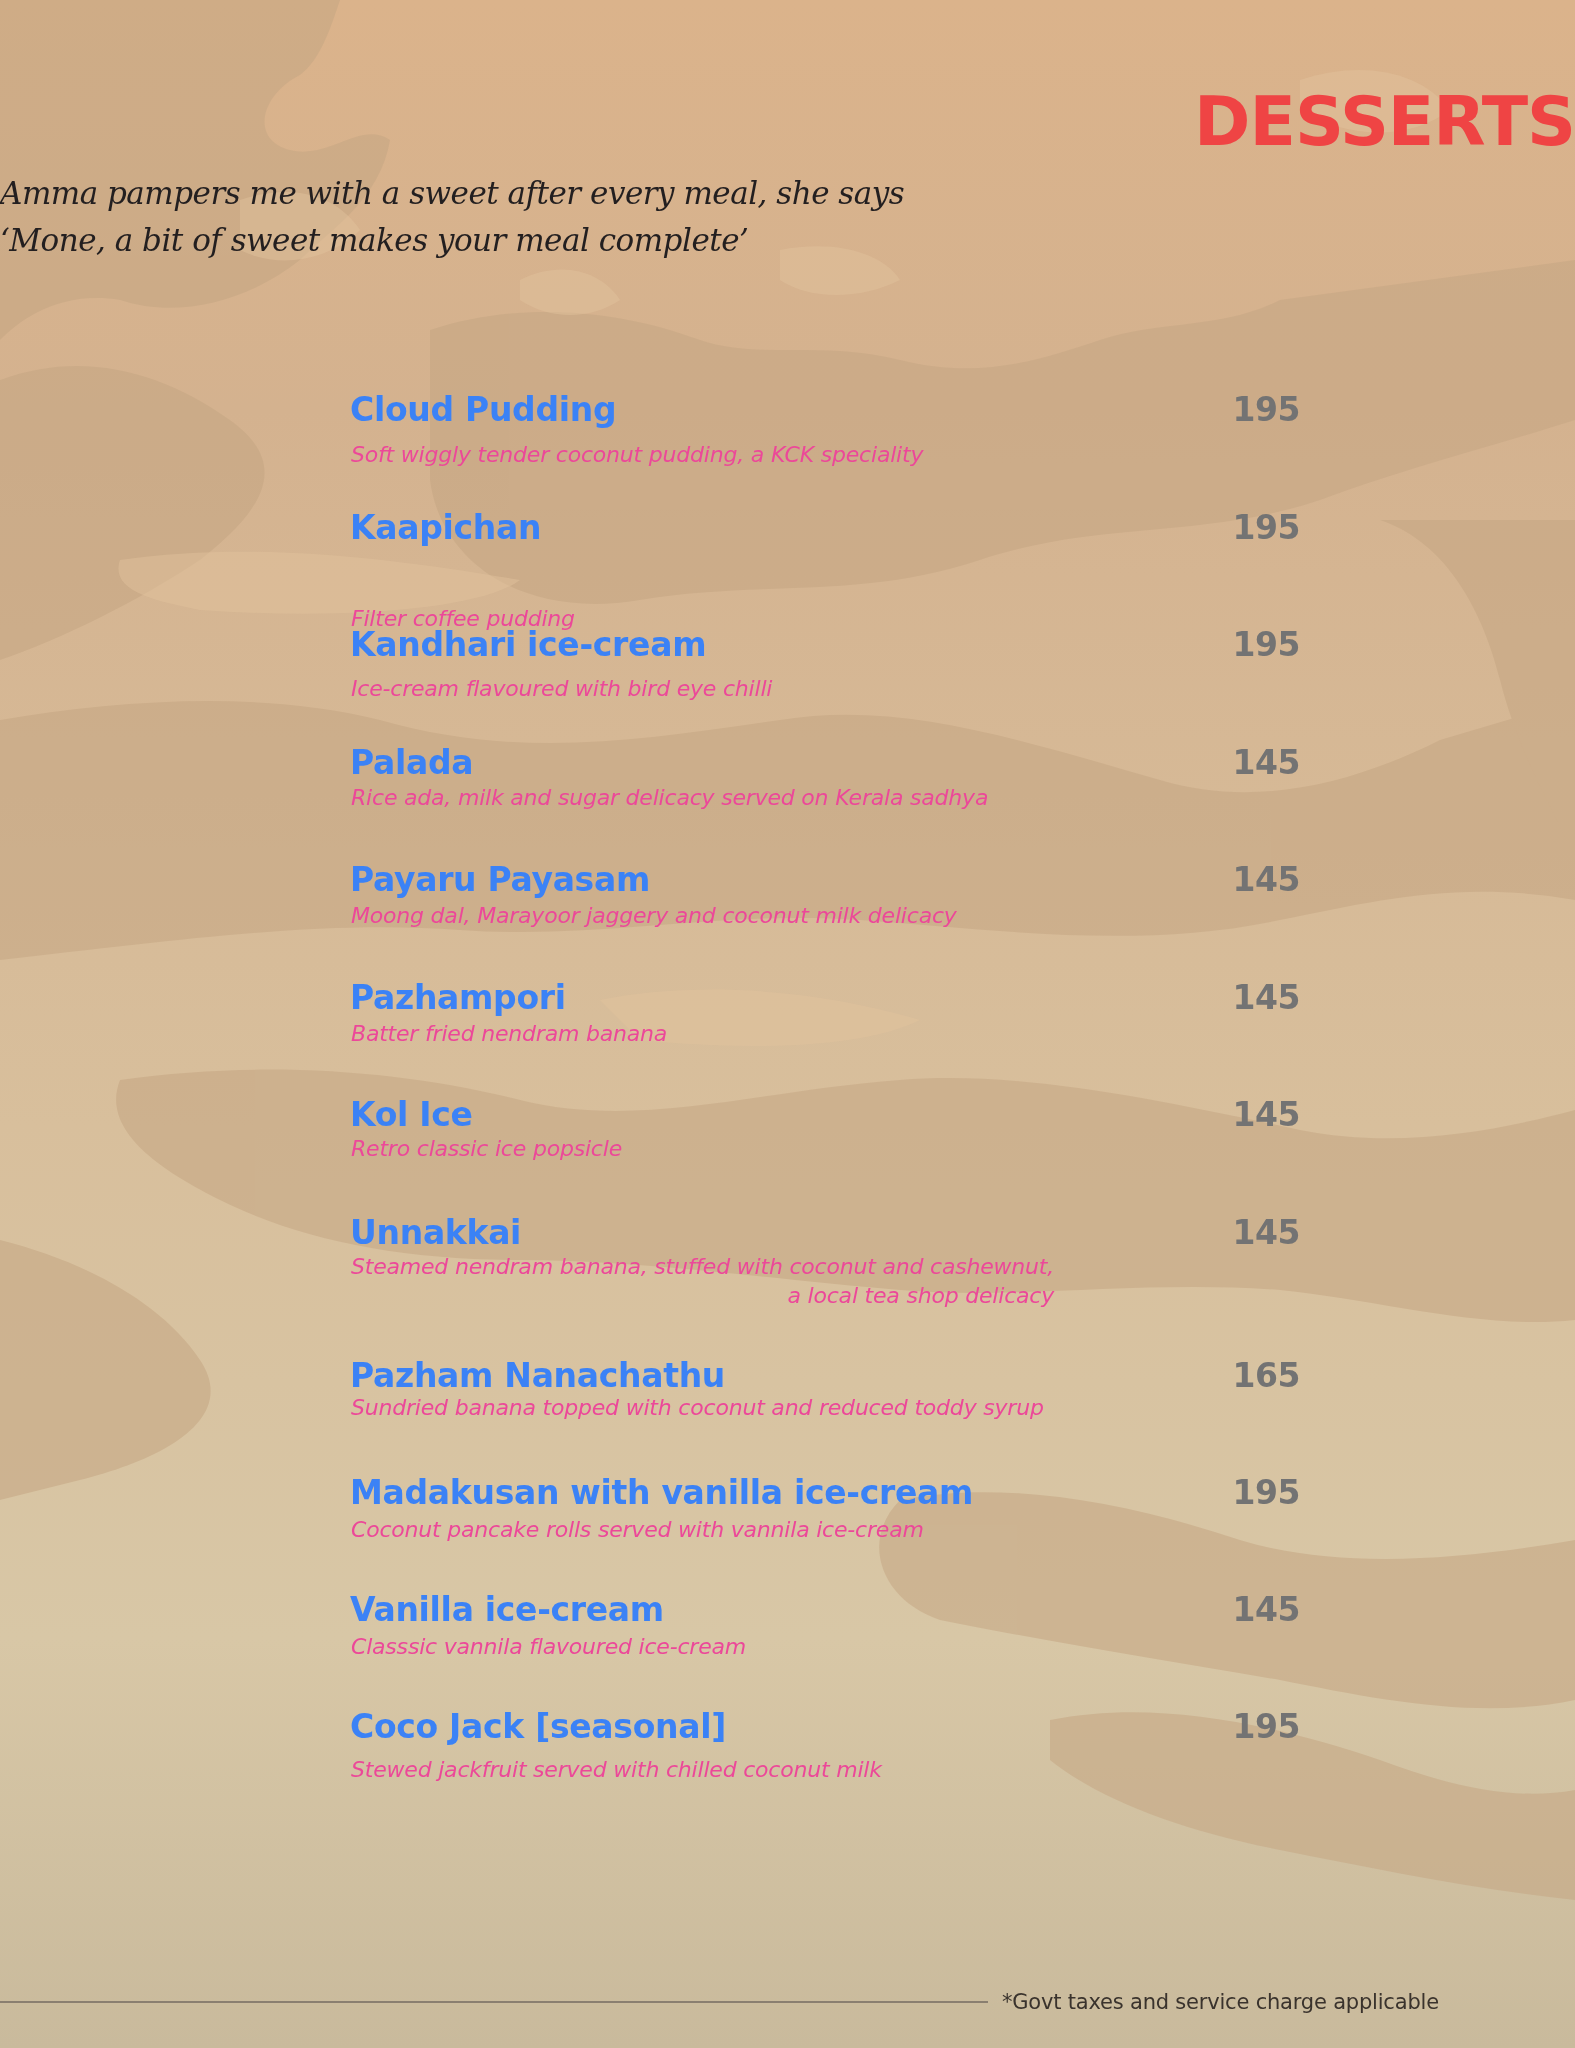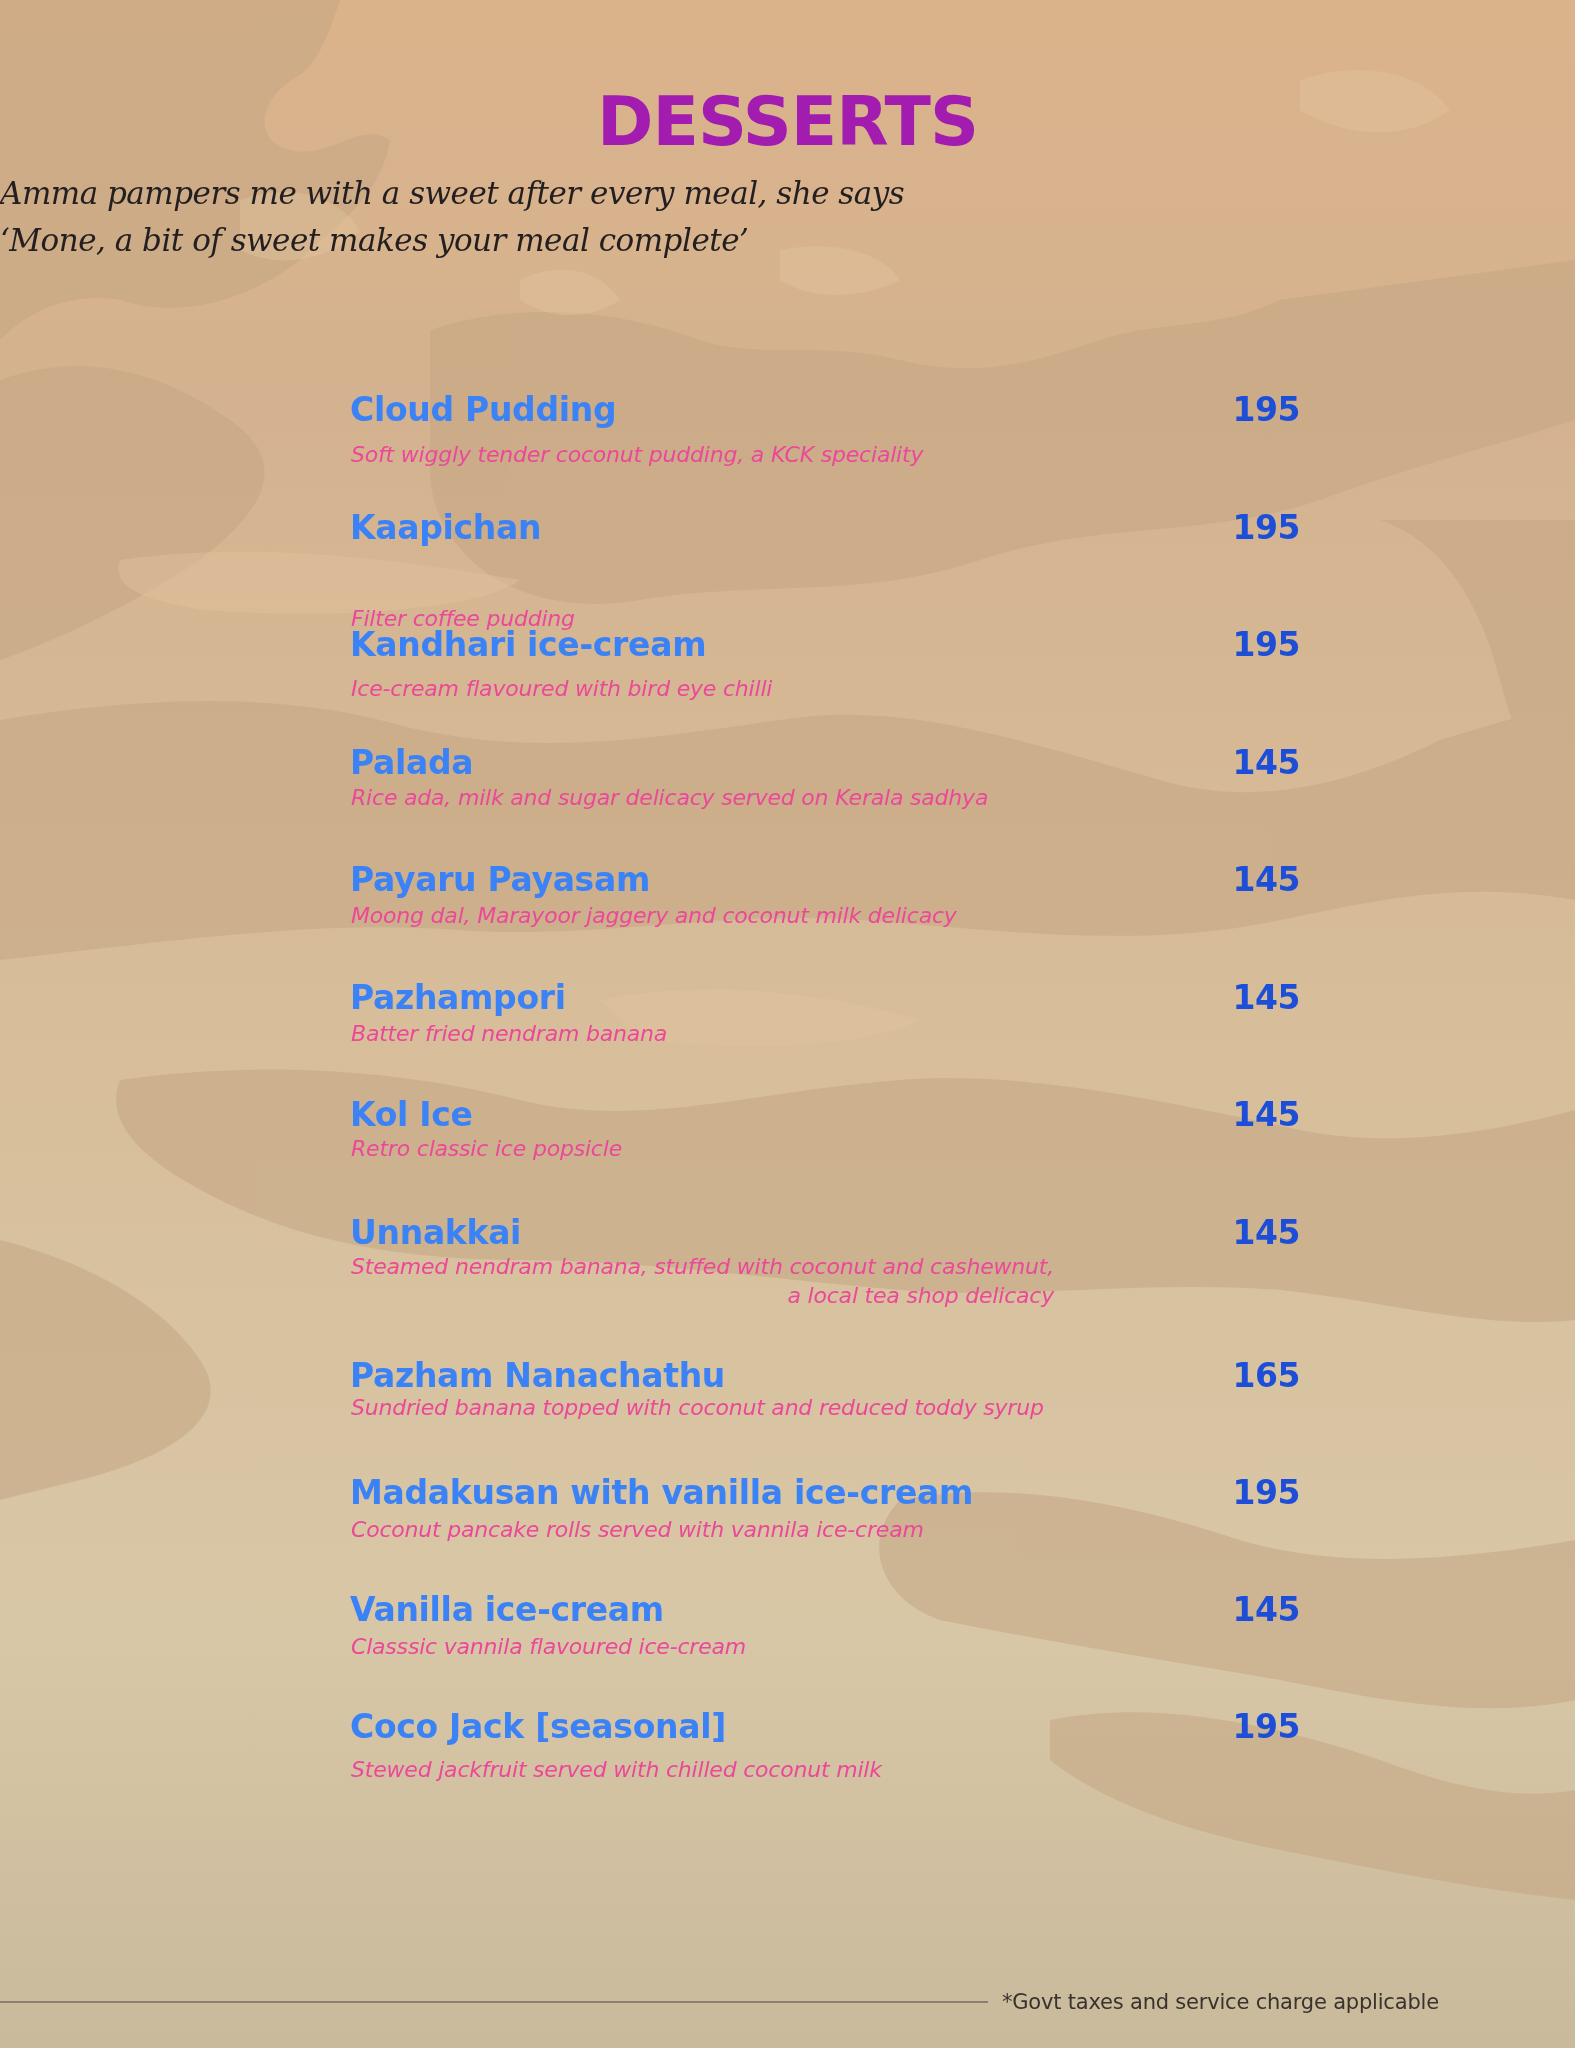--- a/index.html
+++ b/index.html
@@ -18,27 +18,27 @@
     .texture {
       position: absolute;
       inset: 0;
       pointer-events: none;
     }
     .title {
       position: absolute;
       left: 0;
       width: 1575px;
       top: 84px;
-      text-align: center;
+      text-align: right;
       font-family: "DejaVu Sans", sans-serif;
       font-weight: bold;
       font-size: 68px;
       line-height: 76px;
       letter-spacing: -1px;
-      color: #a21caf;
+      color: #ef4444;
     }
     .tagline {
       position: absolute;
       left: 0;
       width: 1326px;
       font-family: "DejaVu Serif", serif;
       font-style: italic;
       font-size: 31px;
       line-height: 40px;
       color: #231f20;
@@ -62,21 +62,21 @@
       letter-spacing: -0.3px;
     }
     .item-price {
       position: absolute;
       right: 0;
       top: 0;
       font-family: "DejaVu Sans", sans-serif;
       font-weight: bold;
       font-size: 33px;
       line-height: 40px;
-      color: #1d4ed8;
+      color: #737373;
       letter-spacing: -0.5px;
     }
     .item-desc {
       position: absolute;
       left: 1px;
       font-family: "DejaVu Sans", sans-serif;
       font-style: italic;
       font-size: 22px;
       line-height: 29px;
       color: #ec4899;

